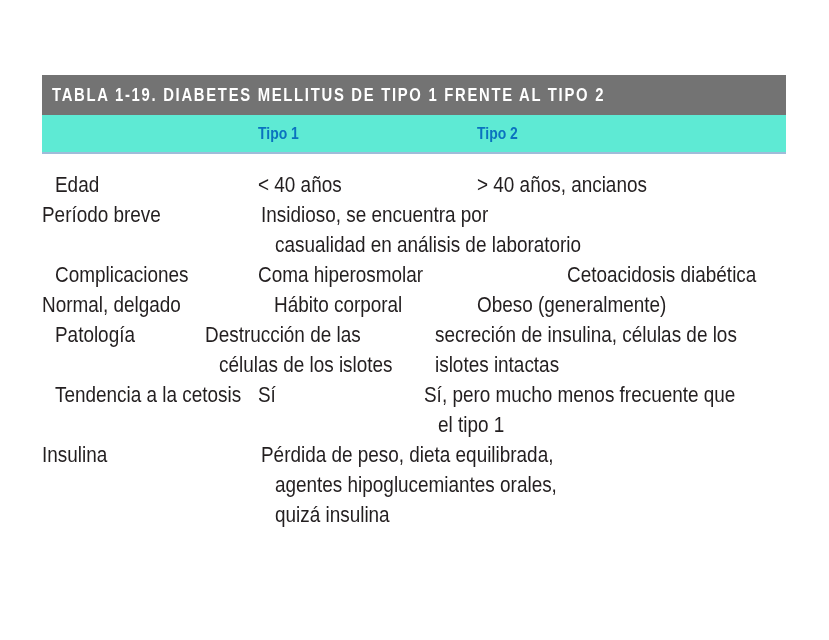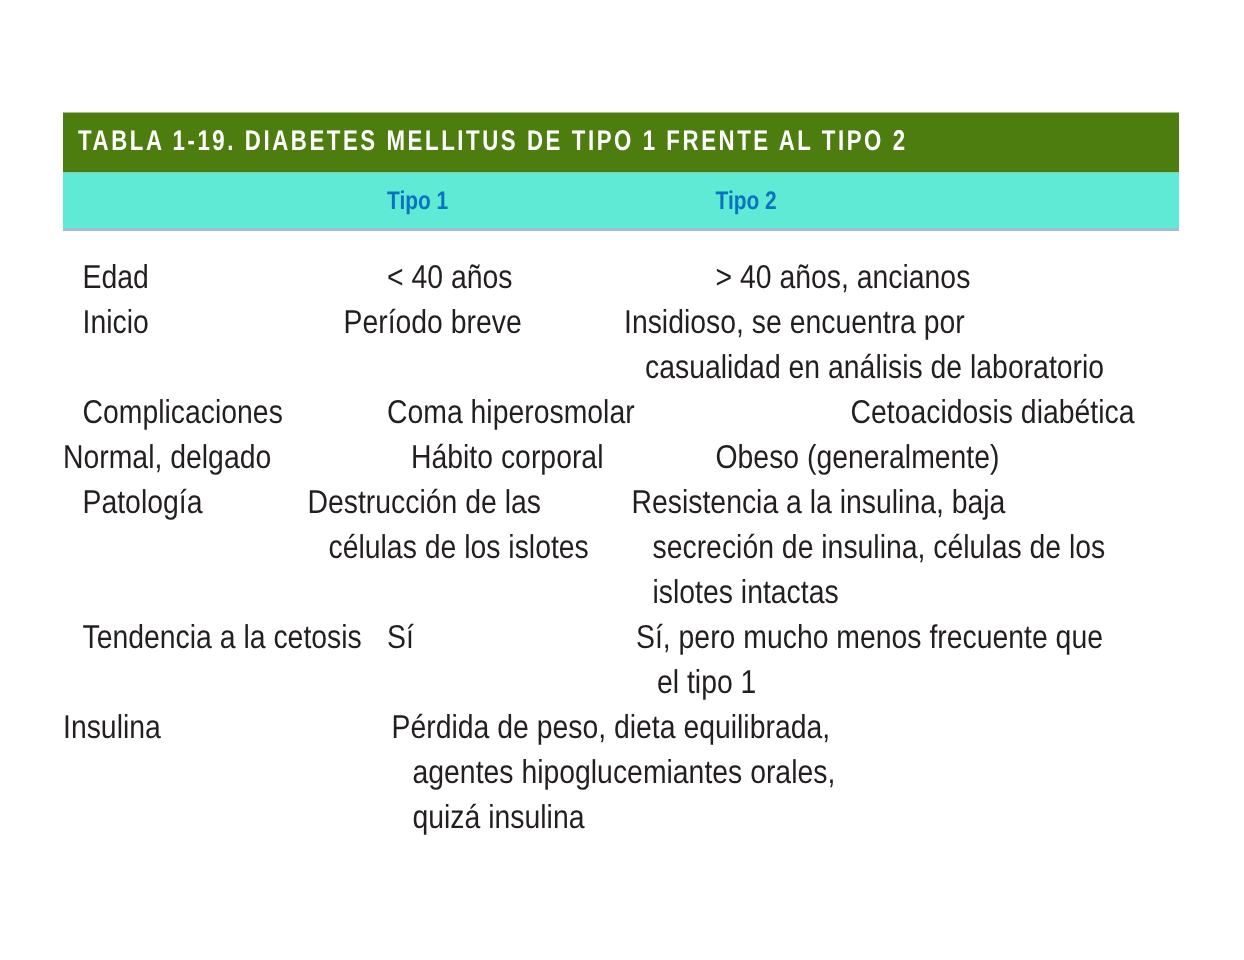--- a/index.html
+++ b/index.html
@@ -16,21 +16,21 @@
       color: #231f20;
     }
     .table {
       position: absolute;
       left: 42px;
       top: 75px;
       width: 744px;
     }
     .title-bar {
       height: 40px;
-      background: #4d7c0f;
+      background: #737373;
       color: #ffffff;
       display: flex;
       align-items: center;
       padding-left: 10px;
       box-sizing: border-box;
     }
     .title-text {
       font-family: "Liberation Sans", sans-serif;
       font-weight: bold;
       font-size: 19px;
@@ -97,23 +97,20 @@
           <span class="line"><span class="cell-inner">Edad</span></span>
         </div>
         <div class="cell c1">
           <span class="line"><span class="cell-inner">&lt; 40 años</span></span>
         </div>
         <div class="cell c2">
           <span class="line"><span class="cell-inner">&gt; 40 años, ancianos</span></span>
         </div>
       </div>
       <div class="row">
-        <div class="cell c0">
-          <span class="line"><span class="cell-inner">Inicio</span></span>
-        </div>
         <div class="cell c1">
           <span class="line"><span class="cell-inner">Período breve</span></span>
         </div>
         <div class="cell c2">
           <span class="line"><span class="cell-inner">Insidioso, se encuentra por</span></span>
           <span class="line indent"><span class="cell-inner">casualidad en análisis de laboratorio</span></span>
         </div>
       </div>
       <div class="row">
         <div class="cell c0">
@@ -139,21 +136,20 @@
       </div>
       <div class="row">
         <div class="cell c0">
           <span class="line"><span class="cell-inner">Patología</span></span>
         </div>
         <div class="cell c1">
           <span class="line"><span class="cell-inner">Destrucción de las</span></span>
           <span class="line indent"><span class="cell-inner">células de los islotes</span></span>
         </div>
         <div class="cell c2">
-          <span class="line"><span class="cell-inner">Resistencia a la insulina, baja</span></span>
           <span class="line indent"><span class="cell-inner">secreción de insulina, células de los</span></span>
           <span class="line indent"><span class="cell-inner">islotes intactas</span></span>
         </div>
       </div>
       <div class="row">
         <div class="cell c0">
           <span class="line"><span class="cell-inner">Tendencia a la cetosis</span></span>
         </div>
         <div class="cell c1">
           <span class="line"><span class="cell-inner">Sí</span></span>

